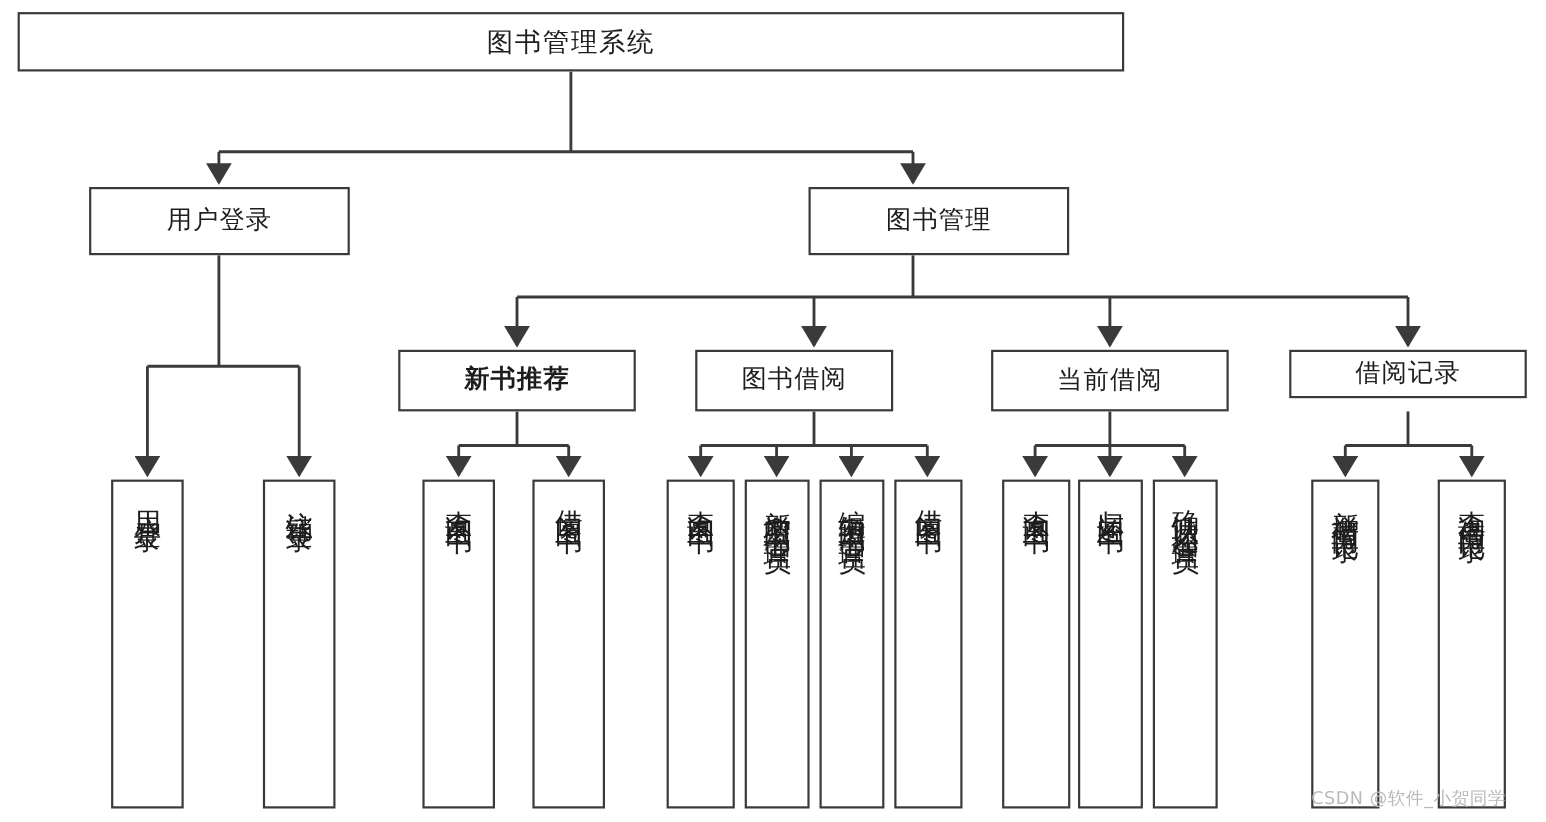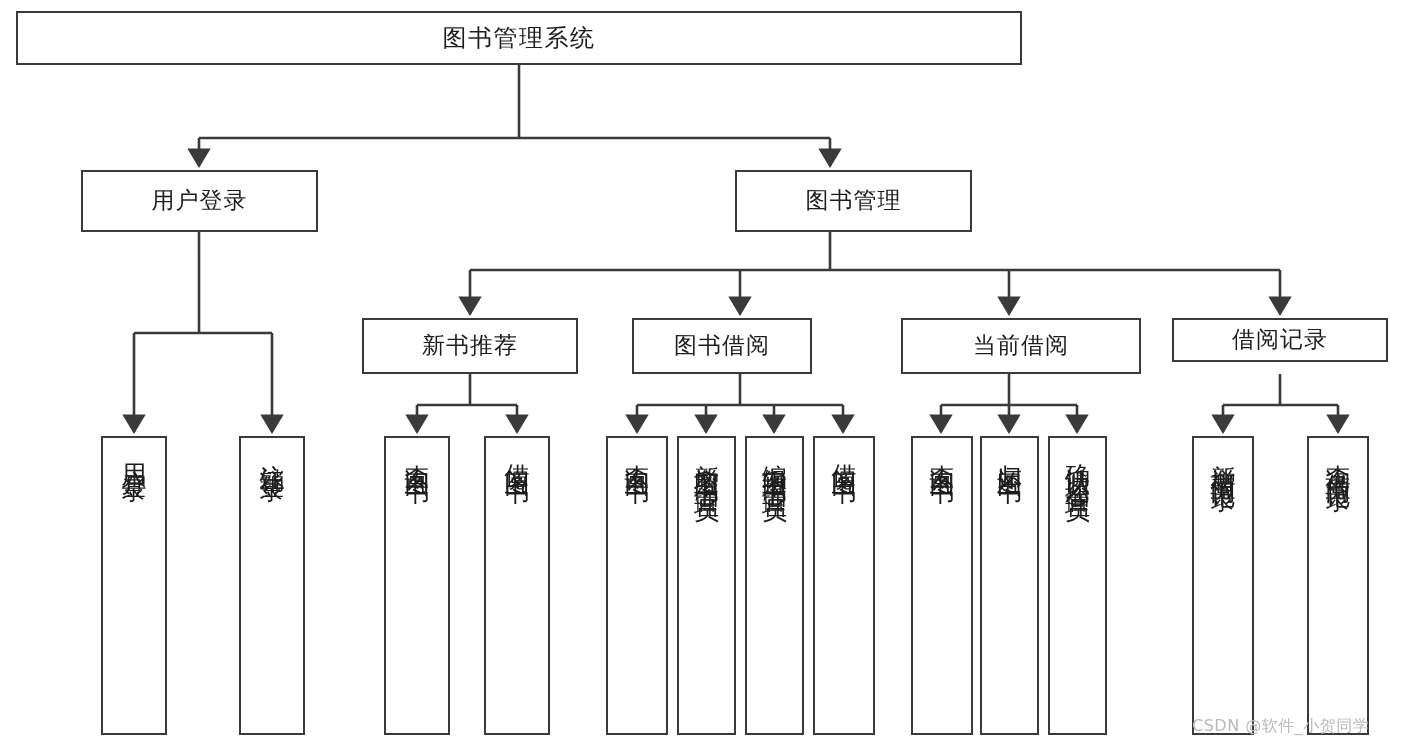--- a/index.html
+++ b/index.html
@@ -134,27 +134,27 @@
     <span class="label">图书管理系统</span>
   </div>
 
   <div class="node horiz" style="left:81px; top:170px; width:237px; height:62px;">
     <span class="label">用户登录</span>
   </div>
   <div class="node horiz" style="left:711px; top:170px; width:237px; height:62px;margin-left:24px;">
     <span class="label">图书管理</span>
   </div>
 
-  <div class="node horiz" style="left:362px; top:318px; width:216px; height:56px;">
+  <div class="node horiz" style="left:362px; top:318px; width:216px; height:56px;font-weight:bold;">
     <span class="label">新书推荐</span>
   </div>
   <div class="node horiz" style="left:632px; top:318px; width:180px; height:56px;">
     <span class="label">图书借阅</span>
   </div>
-  <div class="node horiz" style="left:901px; top:318px; width:240px; height:56px;font-family:Liberation Serif, serif;">
+  <div class="node horiz" style="left:901px; top:318px; width:216px; height:56px;font-family:Liberation Serif, serif;">
     <span class="label">当前借阅</span>
   </div>
   <div class="node horiz" style="left:1172px; top:318px; width:216px; height:44px;">
     <span class="label">借阅记录</span>
   </div>
 
   <div class="node vert" style="left:101px; top:436px; width:66px; height:299px;">
     <span class="label">用户登录</span>
   </div>
   <div class="node vert" style="left:239px; top:436px; width:66px; height:299px;">

